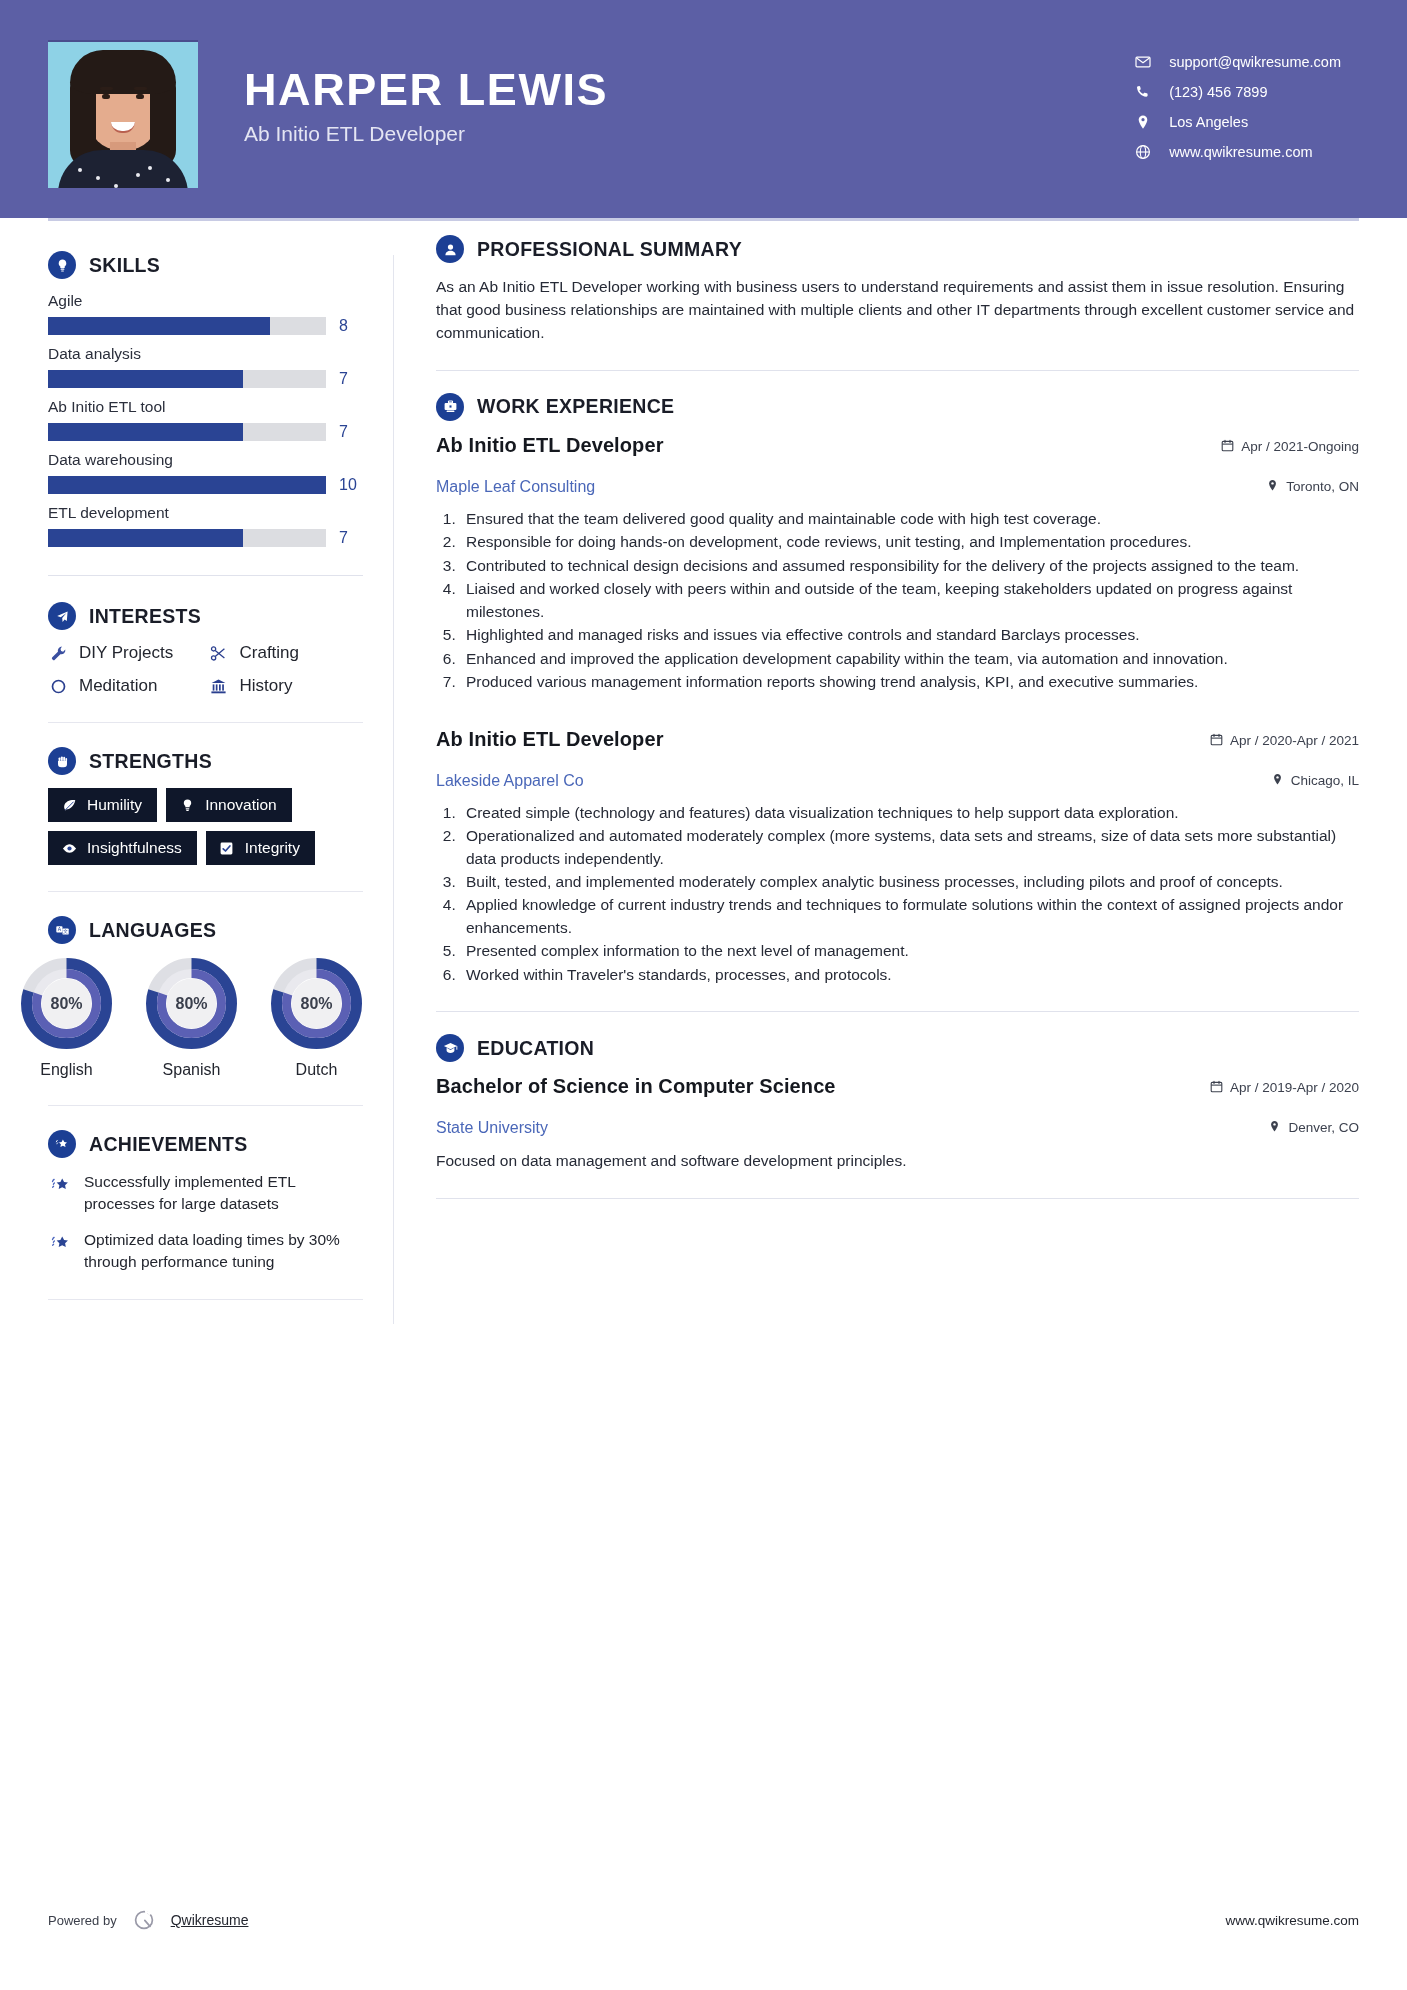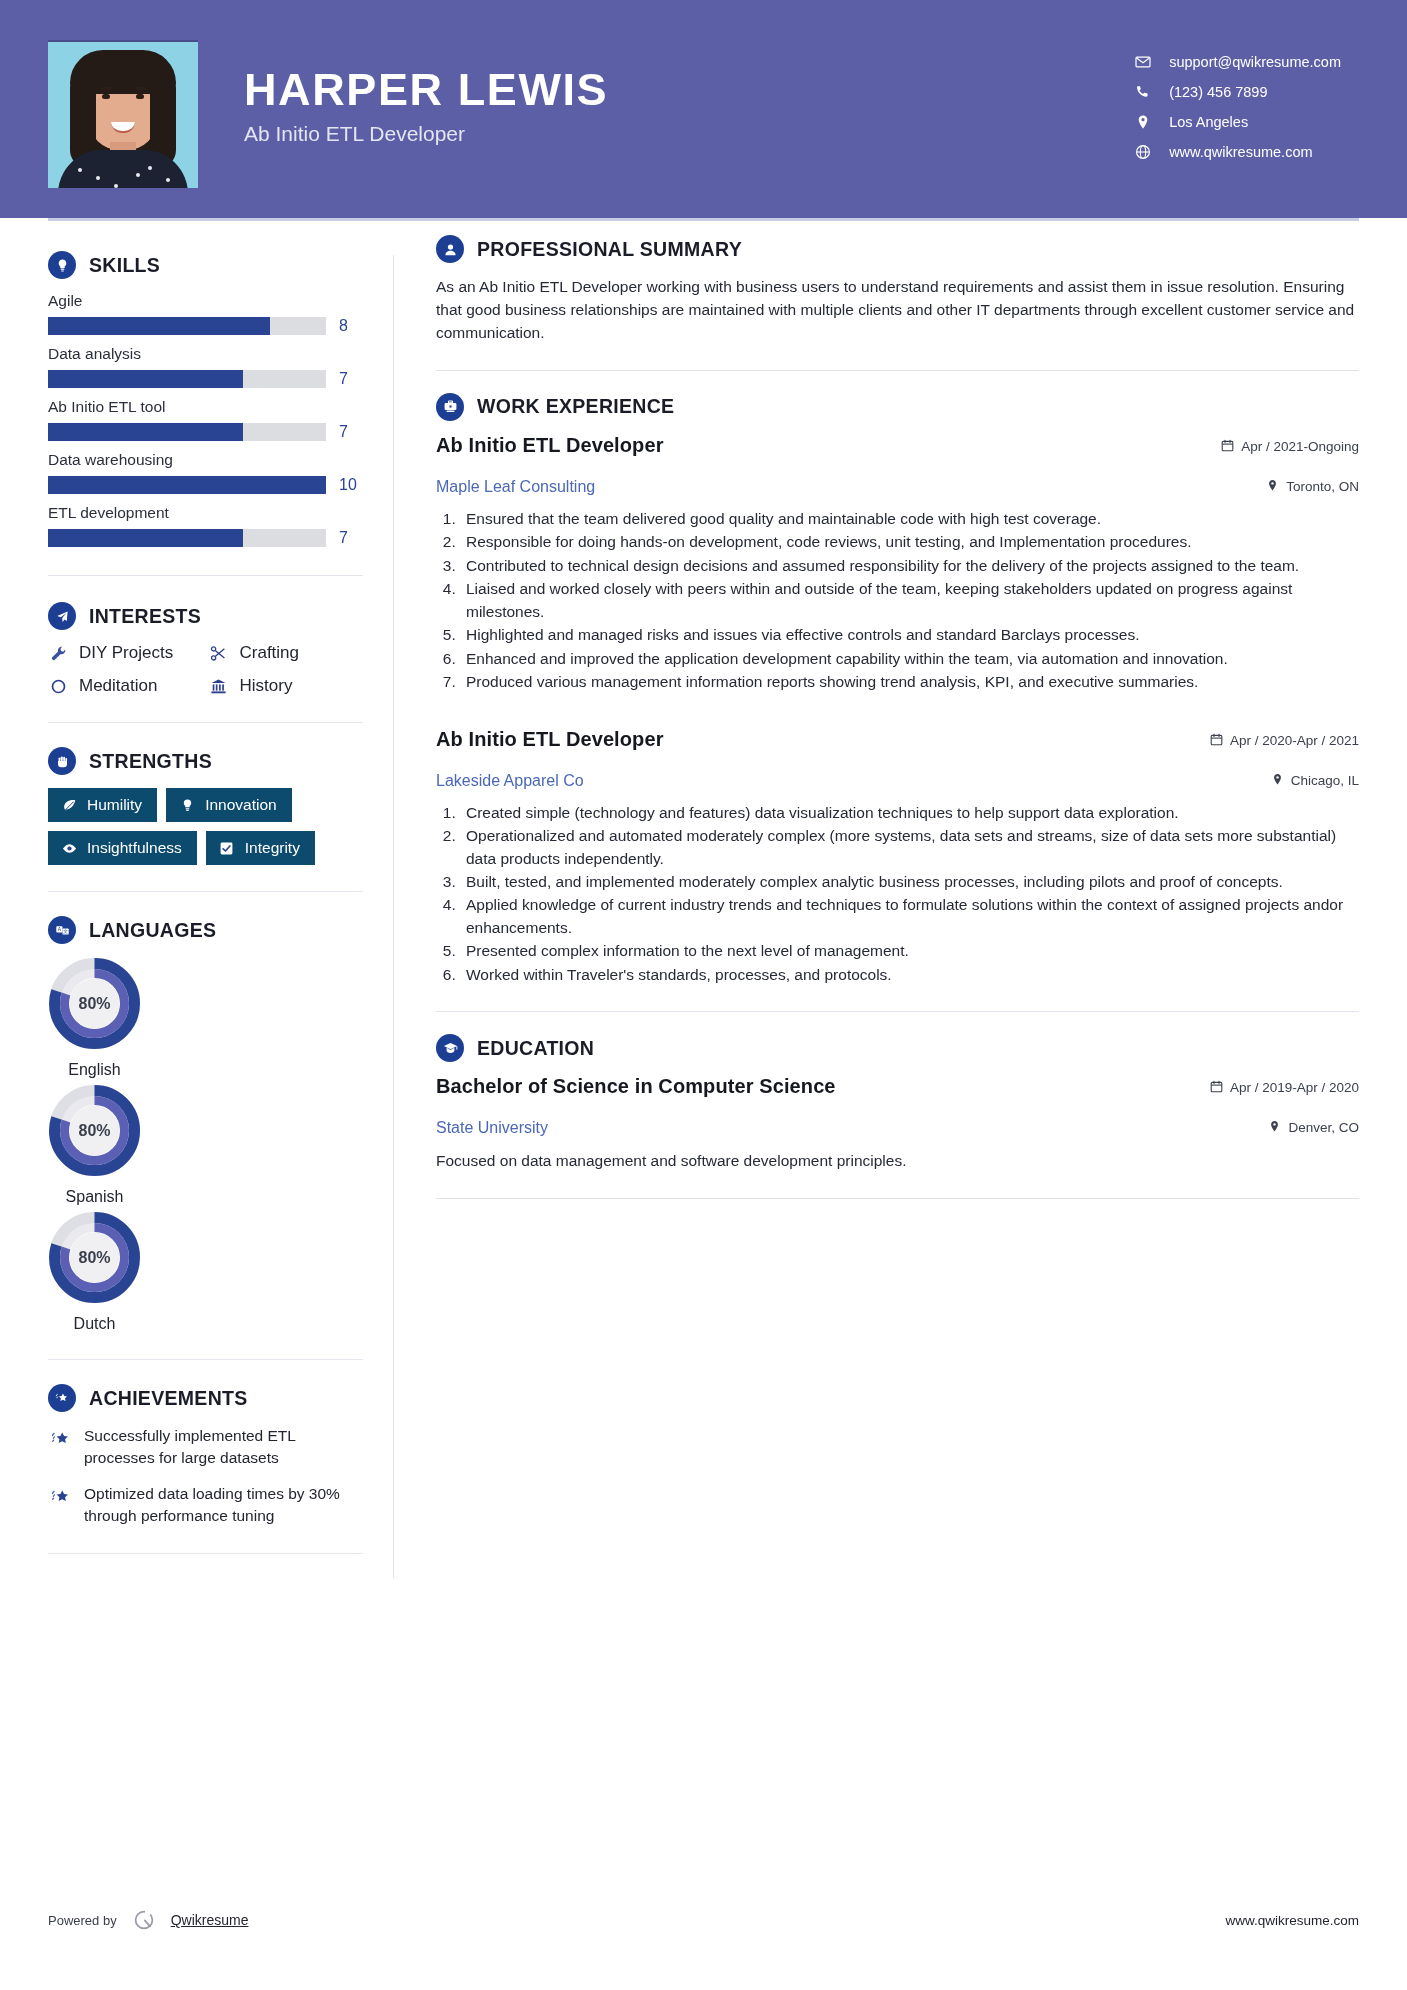--- a/index.html
+++ b/index.html
@@ -138,29 +138,29 @@
   .hr-thin{ height:1px; background:#e6e7ef; margin:26px 0 24px; }
 
   
   .int-grid{ display:grid; grid-template-columns:1fr 1fr; row-gap:13px; column-gap:6px; }
   .int-item{ display:flex; align-items:center; gap:11px; font-size:17px; color:#23262f;}
   .int-ic{ width:20px;height:20px;display:flex;align-items:center;justify-content:center;flex:0 0 20px;}
 
   
   .str-wrap{ display:flex; flex-wrap:wrap; gap:9px; }
   .str-pill{
-    background:#0c4a6e; color:#fff;
+    background:#0f172a; color:#fff;
     padding:8px 15px 8px 12px;
     display:flex; align-items:center; gap:9px;
     font-size:15.5px;
   }
   .str-ic{ width:18px;height:18px;display:flex;align-items:center;justify-content:center;flex:0 0 18px;}
 
   
-  .lang-wrap{ display:flex; justify-content:flex-end; gap:5px; margin-top:6px;flex-direction:column;}
+  .lang-wrap{ display:flex; justify-content:flex-end; gap:32px; margin-top:6px;}
   .lang{ width:93px; text-align:center; }
   .donut{ width:93px;height:93px;position:relative; margin:0 auto;}
   .donut svg{ display:block; }
   .donut-val{
     position:absolute; inset:0; display:flex; align-items:center; justify-content:center;
     font-size:16px; font-weight:700; color:#3a3f4c;
   }
   .lang-name{ font-size:16px; color:#23262f; margin-top:11px; }
 
   

